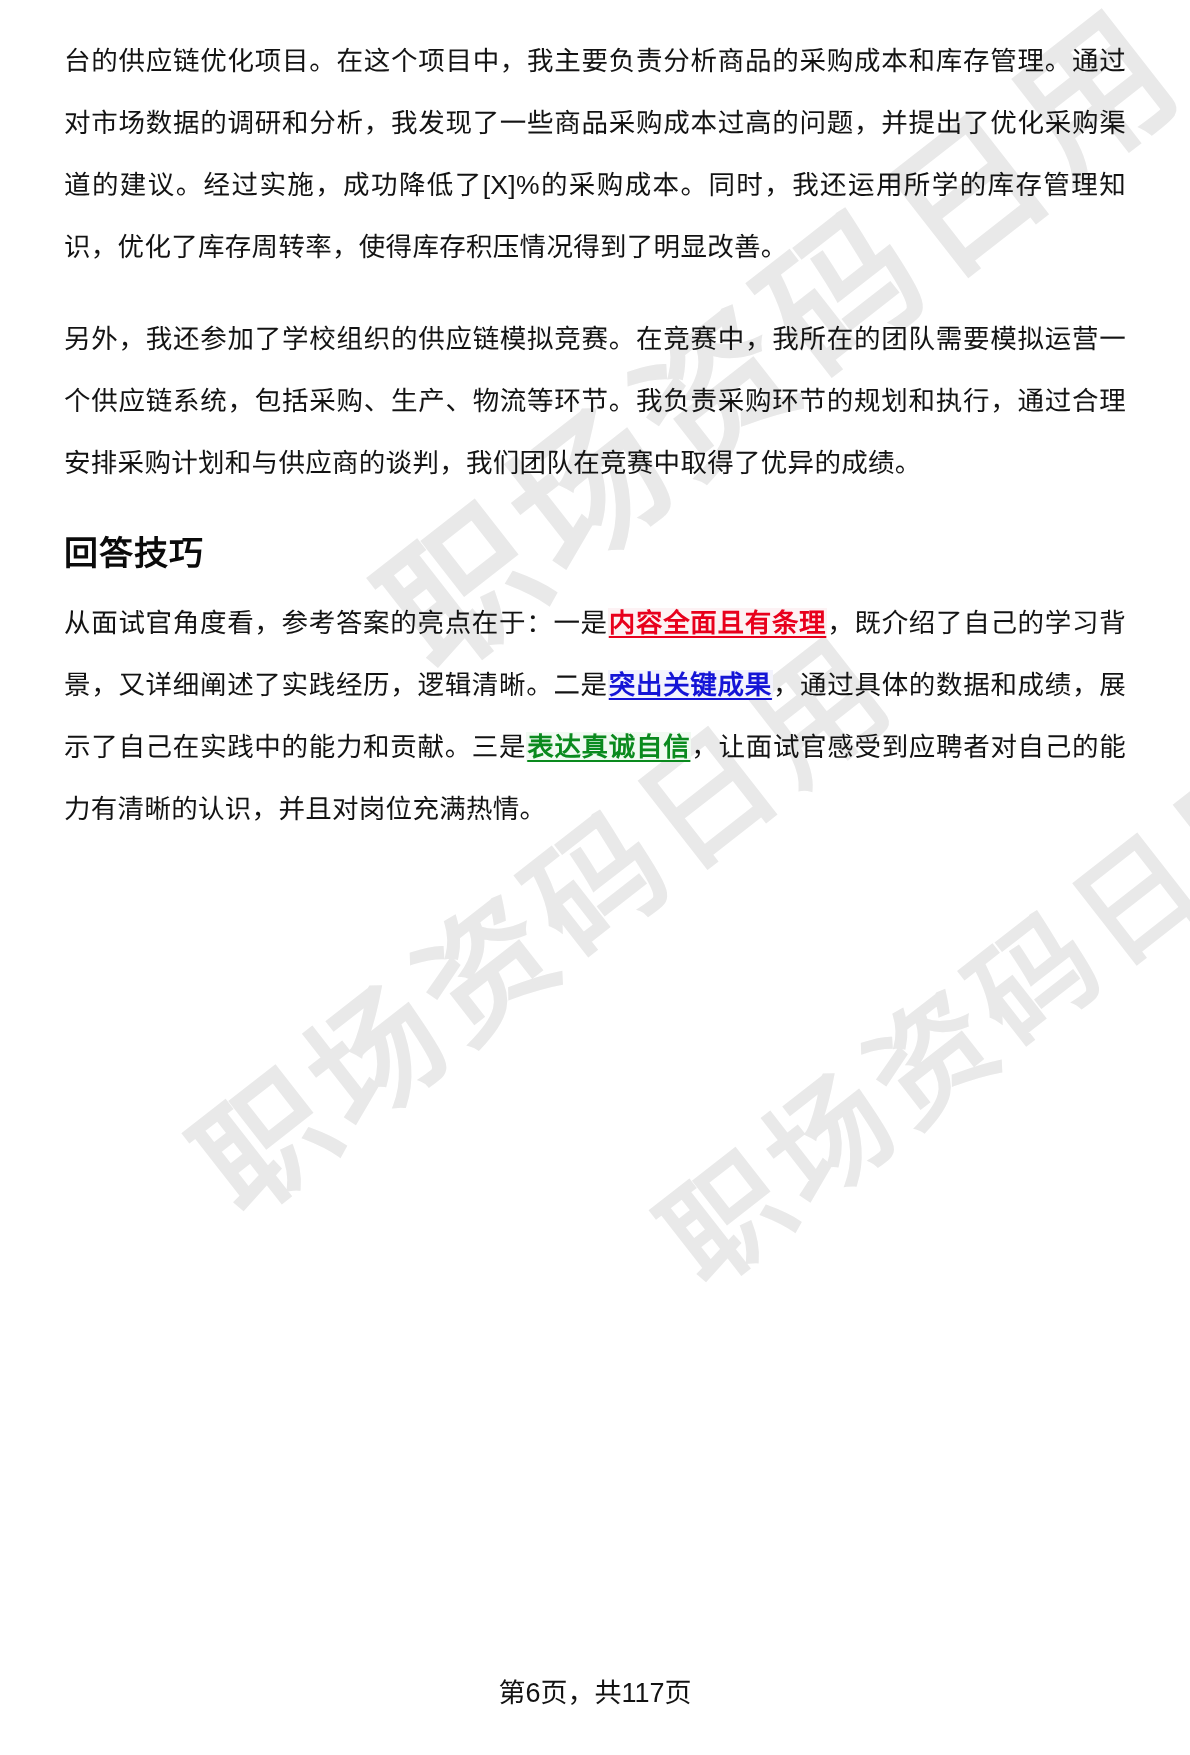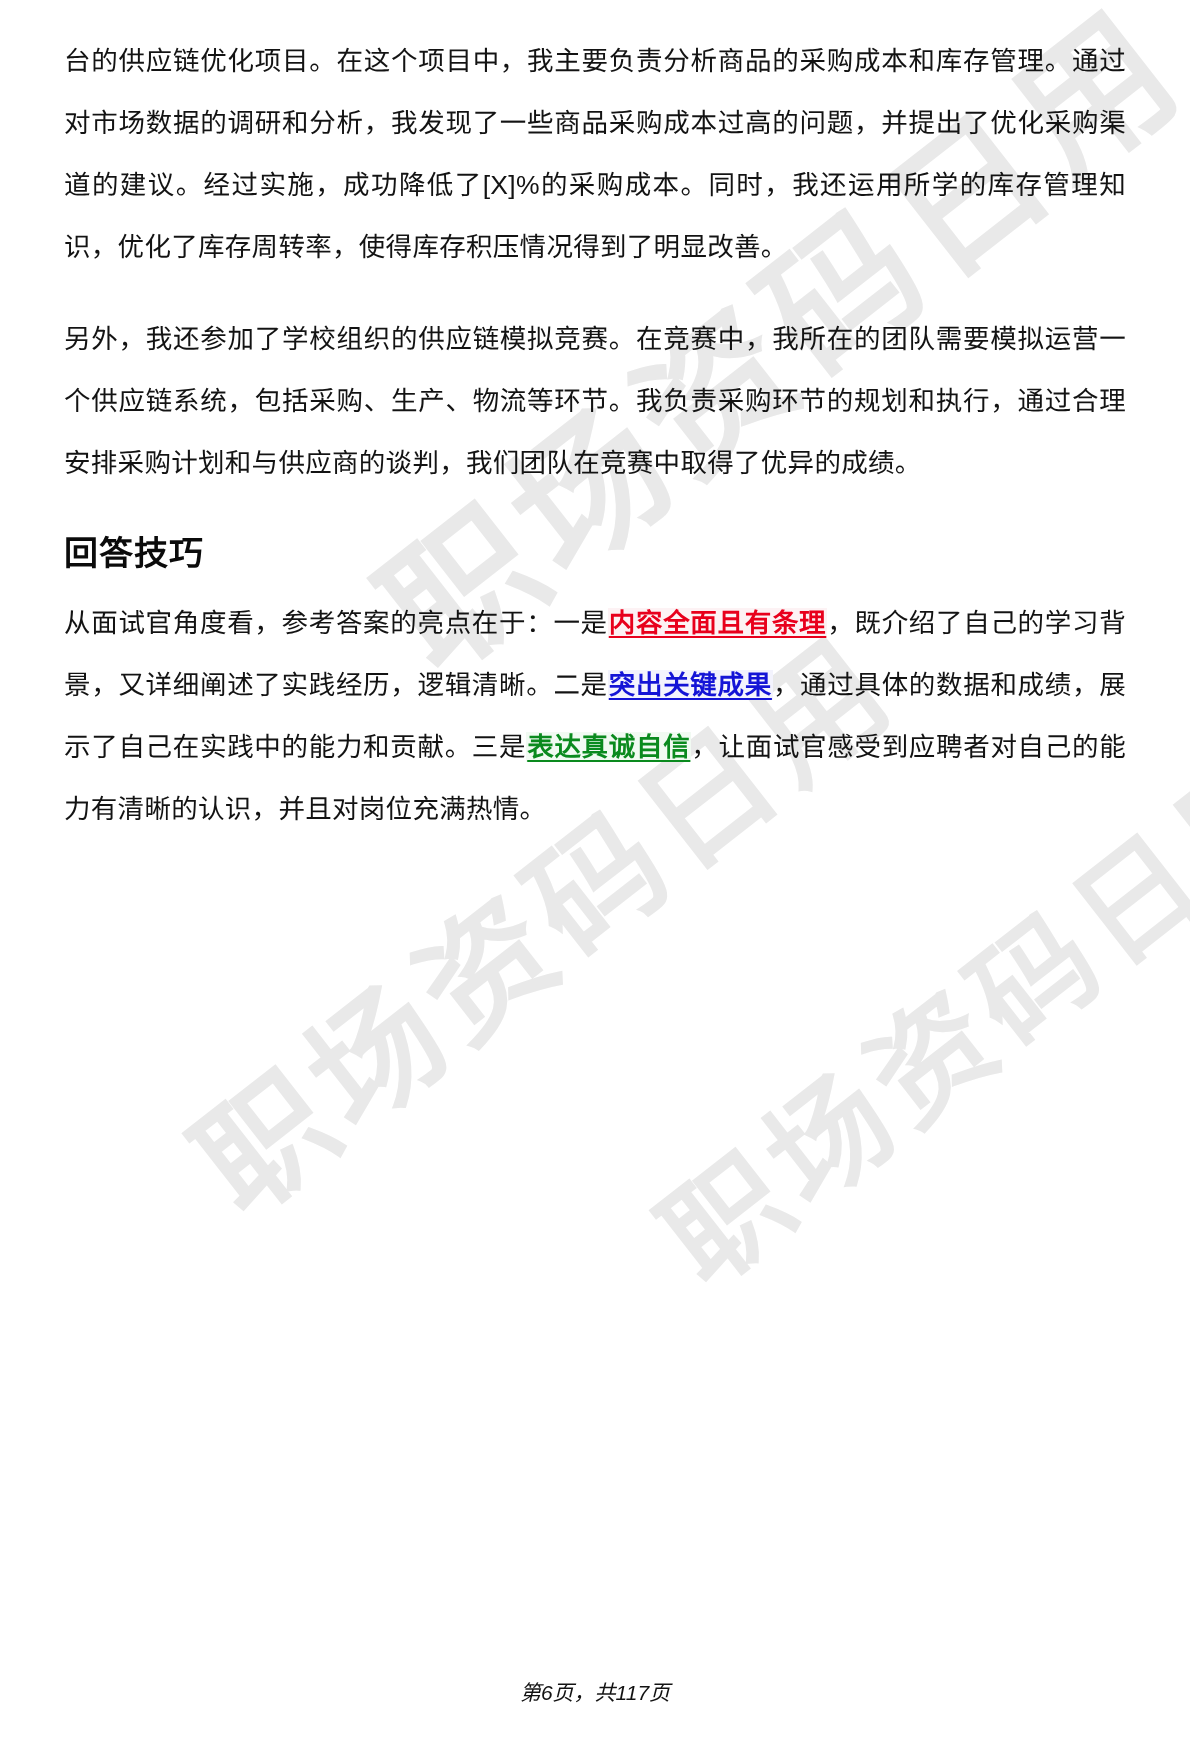--- a/index.html
+++ b/index.html
@@ -95,25 +95,24 @@
     color: #0a8a1e;
     text-decoration-color: #0a8a1e;
     background: #f1faf2;
   }
   .footer {
     position: absolute;
     left: 0;
     right: 0;
     bottom: 44px;
     text-align: center;
-    font-size: 21px;
+    font-size: 27px;
     line-height: 36px;
     color: #121212;
     z-index: 2;
-    font-style: italic;
   }
 </style>
 </head>
 <body>
 
 <div class="page">
 
   <div class="watermark-layer">
     <div class="wm wm-a">职场资码日用</div>
     <div class="wm wm-b">职场资码日用</div>

